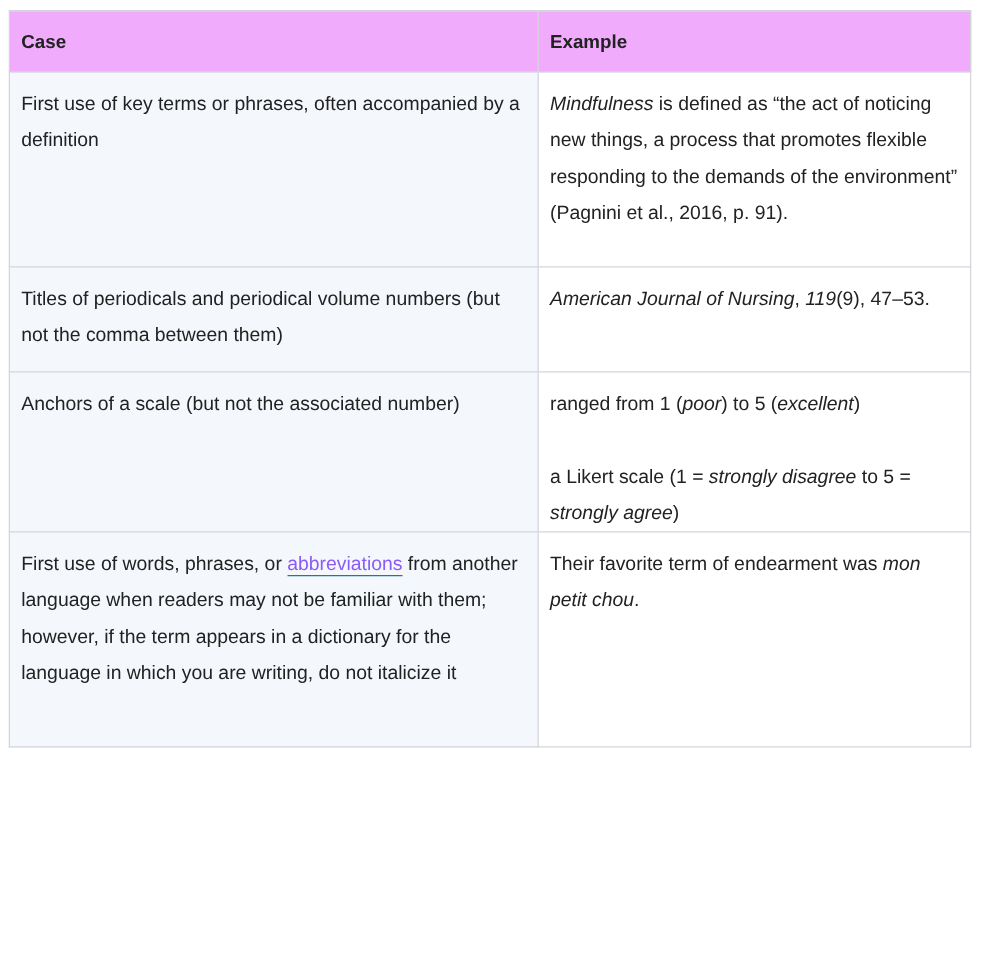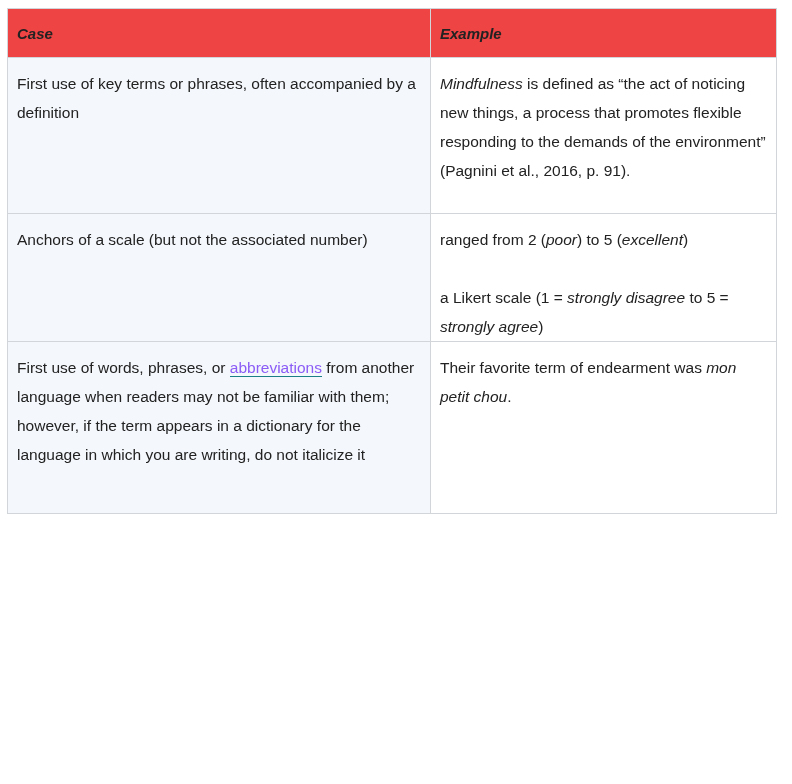--- a/index.html
+++ b/index.html
@@ -6,21 +6,21 @@
   body { width: 792px; height: 784px; position: relative; overflow: hidden;
          font-family: "Liberation Sans", sans-serif; color: #222222; }
   table.italics-table {
     position: absolute; left: 7px; top: 8px; width: 769px;
     border-collapse: collapse; table-layout: fixed;
     font-size: 15.5px; line-height: 29px;
   }
   table.italics-table col.c1 { width: 423px; }
   table.italics-table col.c2 { width: 346px; }
   th, td { border: 1px solid #d2d5da; vertical-align: top; text-align: left; }
-  th { background: #ef4444; font-weight: bold; height: 48px; padding: 0 9px; vertical-align: middle; font-size: 15px; font-style: italic; }
+  th { background: #f0abfc; font-weight: bold; height: 48px; padding: 0 9px; vertical-align: middle; font-size: 15px; }
   th.ex { text-align: left; }
   td { padding: 11px 9px 0 9px; }
   td.case { background: #f4f7fc; }
   td.ex { background: #ffffff; }
   .it { font-style: italic; }
   a.abbr-link { color: #8b5cf6; text-decoration: none; border-bottom: 1.5px solid #1a7f86; }
   .gap { height: 29px; }
 </style>
 </head>
 <body>
@@ -36,24 +36,30 @@
       <th class="ex">Example</th>
     </tr>
   </thead>
   <tbody>
     <tr style="height:156px">
       <td class="case">First use of key terms or phrases, often accompanied by a definition</td>
       <td class="ex">
         <span class="it">Mindfulness</span><span> is defined as “the act of noticing new things, a process that promotes flexible responding to the demands of the environment” (Pagnini et al., 2016, p. 91).</span>
       </td>
     </tr>
+    <tr style="height:84px">
+      <td class="case">Titles of periodicals and periodical volume numbers (but not the comma between them)</td>
+      <td class="ex">
+        <span class="it">American Journal of Nursing</span><span>, </span><span class="it">119</span><span>(9), 47–53.</span>
+      </td>
+    </tr>
     <tr style="height:125px">
       <td class="case">Anchors of a scale (but not the associated number)</td>
       <td class="ex">
-        <div><span>ranged from 2 (</span><span class="it">poor</span><span>) to 5 (</span><span class="it">excellent</span><span>)</span></div>
+        <div><span>ranged from 1 (</span><span class="it">poor</span><span>) to 5 (</span><span class="it">excellent</span><span>)</span></div>
         <div class="gap"></div>
         <div><span>a Likert scale (1 = </span><span class="it">strongly disagree</span><span> to 5 = </span><span class="it">strongly agree</span><span>)</span></div>
       </td>
     </tr>
     <tr style="height:172px">
       <td class="case"><span>First use of words, phrases, or </span><a class="abbr-link" href="#">abbreviations</a><span> from another language when readers may not be familiar with them; however, if the term appears in a dictionary for the language in which you are writing, do not italicize it</span></td>
       <td class="ex">
         <span>Their favorite term of endearment was </span><span class="it">mon petit chou</span><span>.</span>
       </td>
     </tr>

